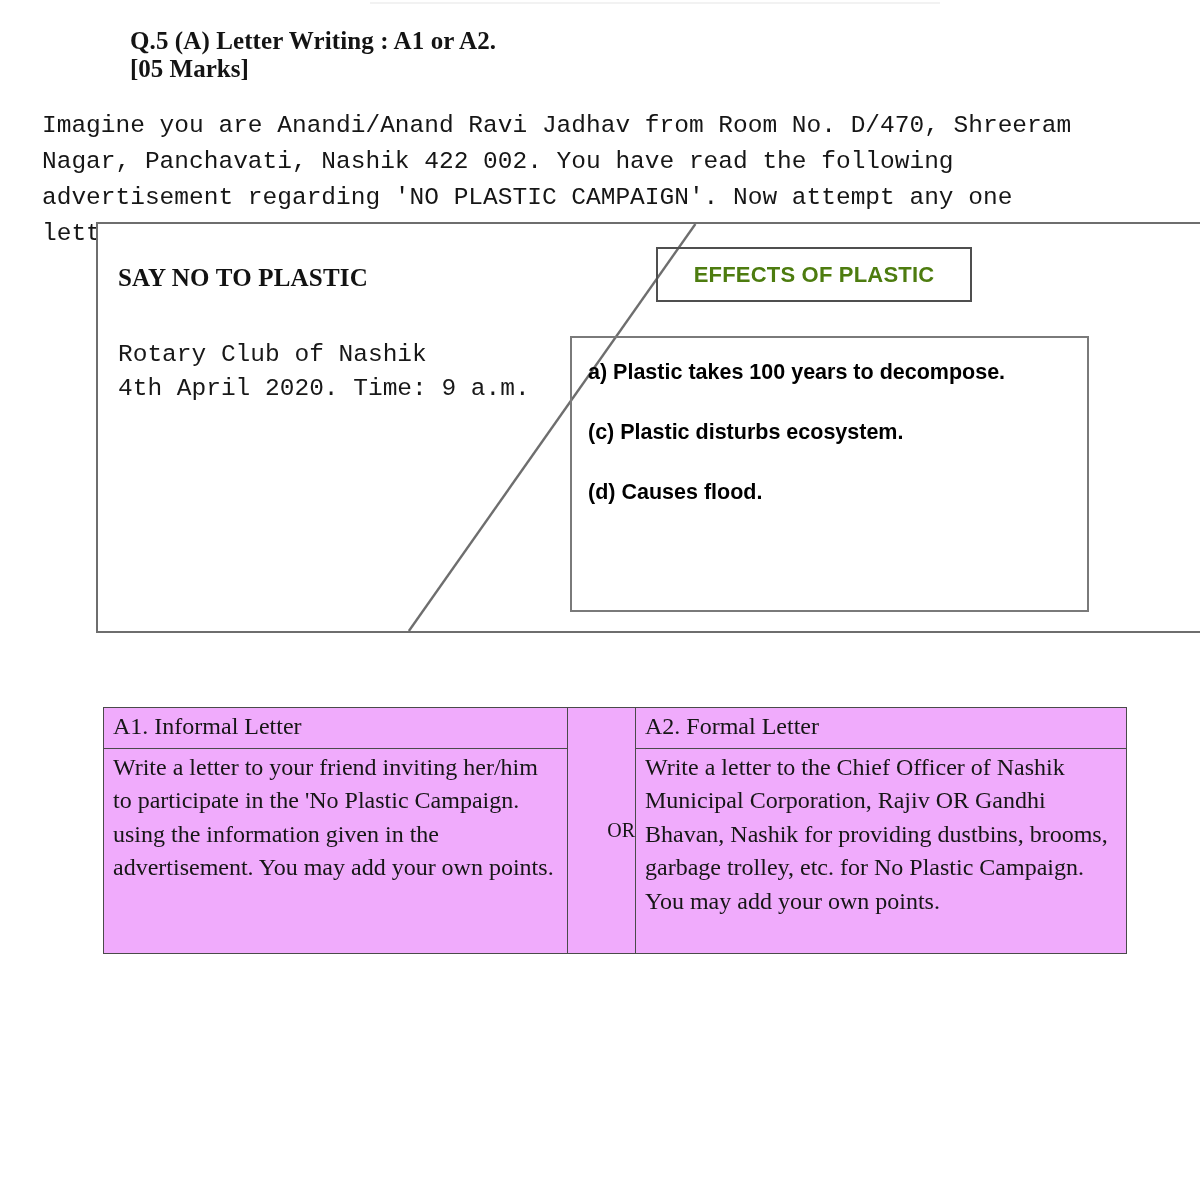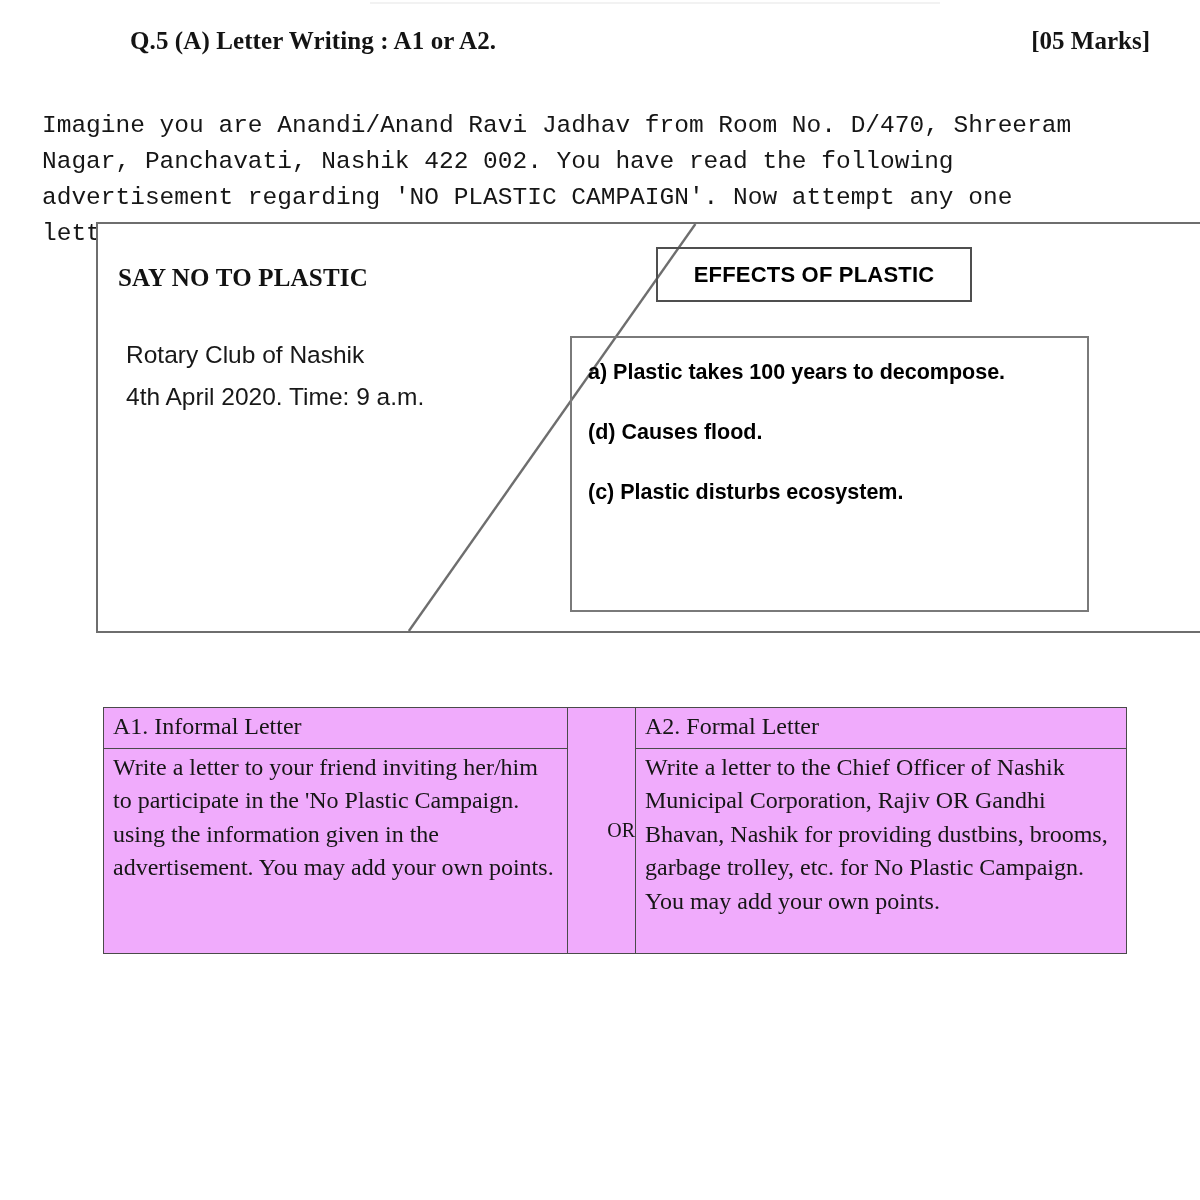--- a/index.html
+++ b/index.html
@@ -28,20 +28,21 @@
 
   
   .q-head {
     position: absolute;
     left: 130px;
     top: 27px;
     width: 1020px;
     display: flex;
     justify-content: space-between;
     align-items: baseline;
+    flex-direction: column;
   }
   .q-head-title {
     font-family: "Liberation Serif", serif;
     font-weight: bold;
     font-size: 25px;
     letter-spacing: 0.1px;
     color: #141414;
     white-space: nowrap;
   }
   .q-head-marks {
@@ -92,45 +93,45 @@
   }
   .ad-title {
     font-family: "Liberation Serif", serif;
     font-weight: bold;
     font-size: 25px;
     letter-spacing: 0.2px;
     color: #121212;
     margin: 0 0 46px 0;
   }
   .ad-org {
-    font-family: Liberation Sans, sans-serif;
+    font-family: Liberation Mono, monospace;
     font-size: 24.5px;
     line-height: 34px;
     color: #181818;
-    margin: 8px;
+    margin: 0;
   }
 
   .effects-title-box {
     position: absolute;
     left: 558px;
     top: 23px;
     width: 316px;
     height: 55px;
     border: 2px solid #4f4f4f;
     box-sizing: border-box;
     display: flex;
     align-items: center;
     justify-content: center;
   }
   .effects-title-text {
     font-family: "Liberation Sans", sans-serif;
     font-weight: bold;
     font-size: 22px;
     letter-spacing: 0.2px;
-    color: #000000;
+    color: #4d7c0f;
   }
 
   .effects-list-box {
     position: absolute;
     left: 472px;
     top: 112px;
     width: 519px;
     height: 276px;
     border: 2px solid #7a7a7a;
     box-sizing: border-box;
@@ -202,22 +203,22 @@
     <div class="ad-org">Rotary Club of Nashik</div>
     <div class="ad-org">4th April 2020. Time: 9 a.m.</div>
   </div>
 
   <div class="effects-title-box">
     <span class="effects-title-text">EFFECTS OF PLASTIC</span>
   </div>
 
   <div class="effects-list-box">
     <p class="effect-item">a) Plastic takes 100 years to decompose.</p>
+    <p class="effect-item">(c) Plastic disturbs ecosystem.</p>
     <p class="effect-item">(d) Causes flood.</p>
-    <p class="effect-item">(c) Plastic disturbs ecosystem.</p>
   </div>
 </div>
 
 <table class="opt-table">
   <colgroup>
     <col class="col-a">
     <col class="col-or">
     <col class="col-b">
   </colgroup>
   <tbody>

